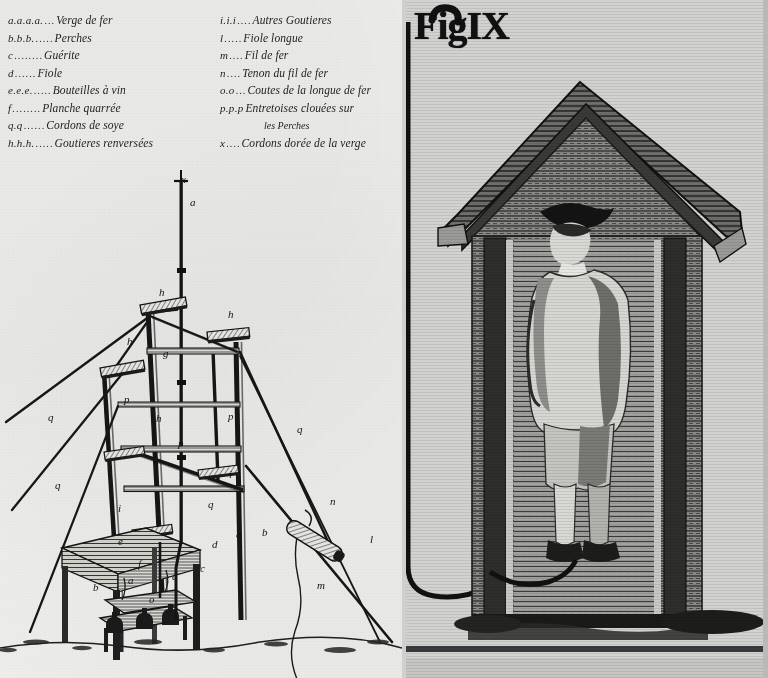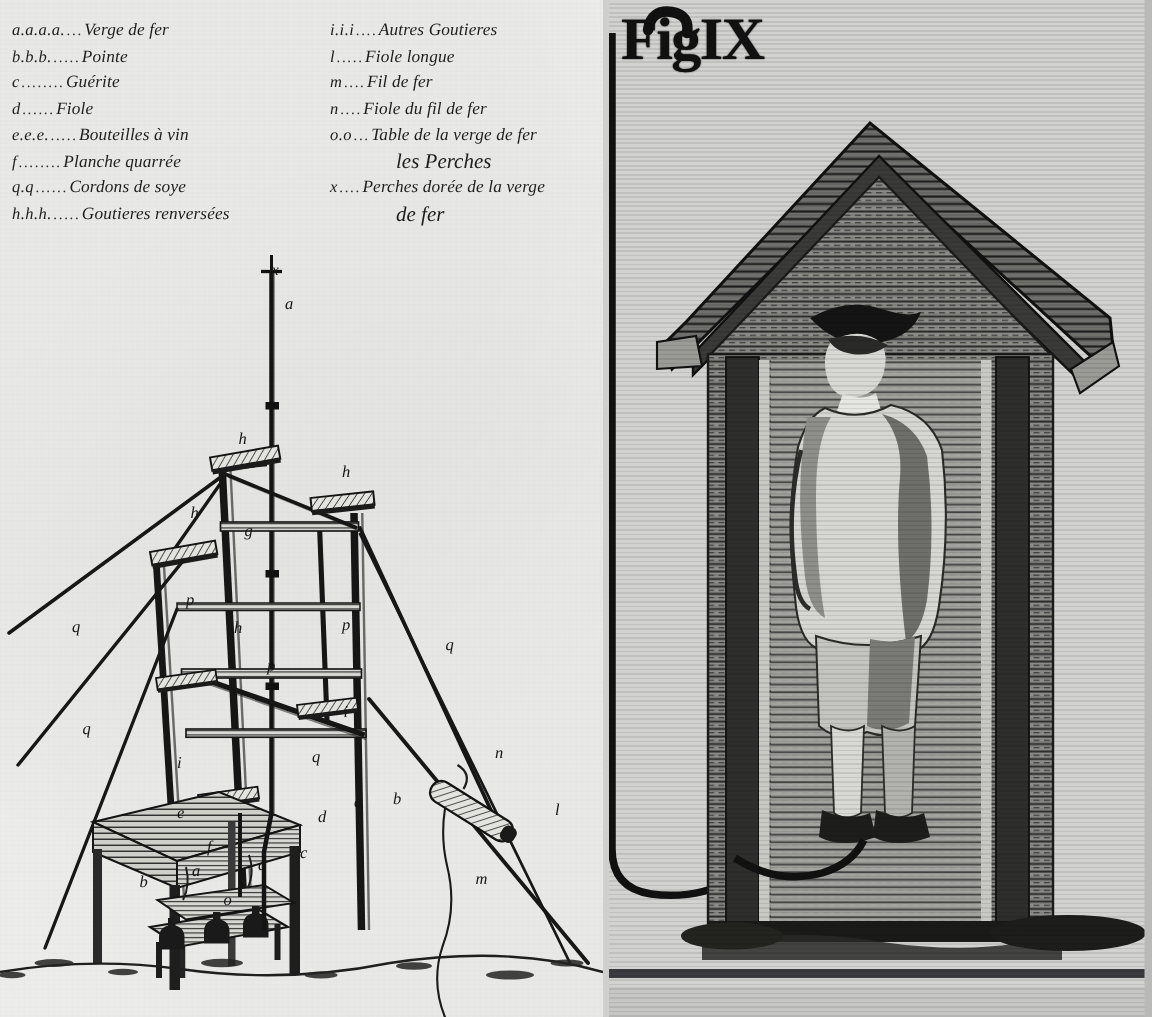--- a/index.html
+++ b/index.html
@@ -53,21 +53,21 @@
   .leg-dots{
     flex:0 0 auto;
     letter-spacing:1.1px;
     font-style:normal;
     font-size:10px;
     color:#2a2a2a;
     padding:0 1px;
   }
   .leg-val{flex:0 0 auto;font-size:11.5px;}
   .leg-cont{
-    font-style:italic;font-size:14px;line-height:17.5px;
+    font-style:italic;font-size:10px;line-height:17.5px;
     color:#1d1d1d;padding-left:44px;white-space:nowrap;
   }
   .leg-cont.deep{padding-left:54px;}
 
   
   .drawing{position:absolute;left:0;top:150px;width:402px;height:528px;}
 
   
   .panel-right{
     position:absolute;left:402px;top:0;width:366px;height:678px;
@@ -113,21 +113,21 @@
 
       <div class="legend-col left">
         <div class="leg-row">
           <span class="leg-key">a.a.a.a.</span>
           <span class="leg-dots">...</span>
           <span class="leg-val">Verge de fer</span>
         </div>
         <div class="leg-row">
           <span class="leg-key">b.b.b.</span>
           <span class="leg-dots">.....</span>
-          <span class="leg-val">Pointe</span>
+          <span class="leg-val">Perches</span>
         </div>
         <div class="leg-row">
           <span class="leg-key">c</span>
           <span class="leg-dots">........</span>
           <span class="leg-val">Guérite</span>
         </div>
         <div class="leg-row">
           <span class="leg-key">d</span>
           <span class="leg-dots">......</span>
           <span class="leg-val">Fiole</span>
@@ -166,34 +166,38 @@
           <span class="leg-val">Fiole longue</span>
         </div>
         <div class="leg-row">
           <span class="leg-key">m</span>
           <span class="leg-dots">....</span>
           <span class="leg-val">Fil de fer</span>
         </div>
         <div class="leg-row">
           <span class="leg-key">n</span>
           <span class="leg-dots">....</span>
-          <span class="leg-val">Fiole du fil de fer</span>
+          <span class="leg-val">Tenon du fil de fer</span>
         </div>
         <div class="leg-row">
           <span class="leg-key">o.o</span>
           <span class="leg-dots">...</span>
-          <span class="leg-val">Table de la verge de fer</span>
+          <span class="leg-val">Coutes de la longue de fer</span>
+        </div>
+        <div class="leg-row">
+          <span class="leg-key">p.p.p</span>
+          <span class="leg-dots"></span>
+          <span class="leg-val">Entretoises clouées sur</span>
         </div>
         <div class="leg-cont">les Perches</div>
         <div class="leg-row">
           <span class="leg-key">x</span>
           <span class="leg-dots">....</span>
-          <span class="leg-val">Perches dorée de la verge</span>
-        </div>
-        <div class="leg-cont">de fer</div>
+          <span class="leg-val">Cordons dorée de la verge</span>
+        </div>
       </div>
 
     </div>
 
     <svg class="drawing" viewBox="0 0 402 528">
       <defs>
         <pattern id="woodh" width="6" height="3" patternUnits="userSpaceOnUse">
           <rect width="6" height="3" fill="#d8d8d4"></rect>
           <line x1="0" y1="1" x2="6" y2="1" stroke="#1d1d1d" stroke-width="0.7"></line>
         </pattern>

